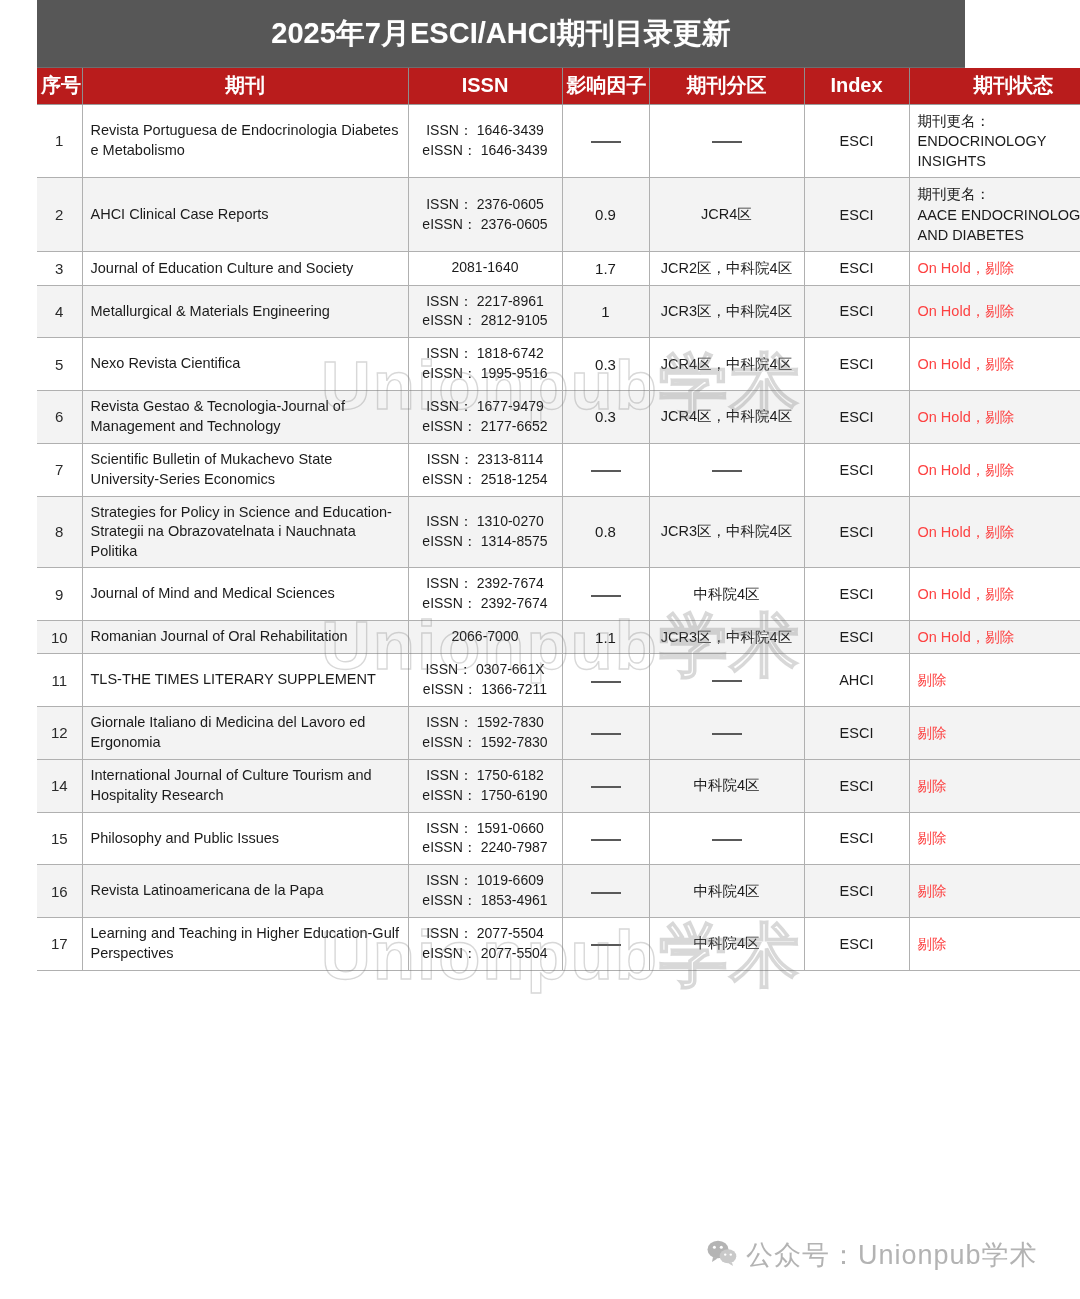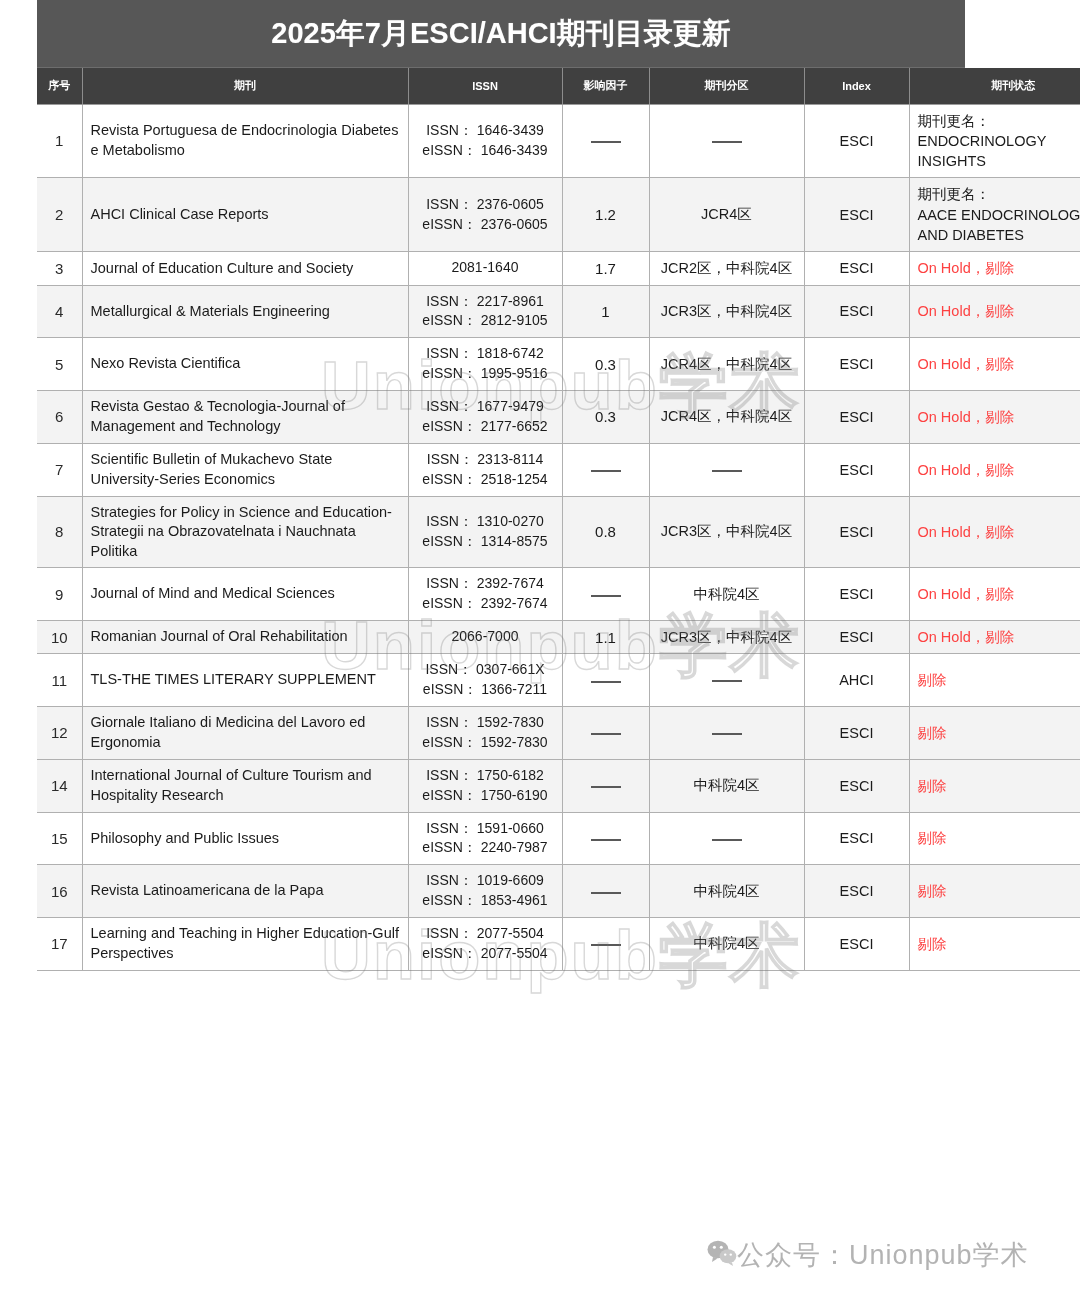--- a/index.html
+++ b/index.html
@@ -51,23 +51,23 @@
   }
   table.grid col.c-idx    { width: 45px; }
   table.grid col.c-jour   { width: 326px; }
   table.grid col.c-issn   { width: 154px; }
   table.grid col.c-if     { width: 87px; }
   table.grid col.c-zone   { width: 155px; }
   table.grid col.c-index  { width: 105px; }
   table.grid col.c-status { width: 208px; }
 
   thead th {
-    background: #404040;
+    background: #b91c1c;
     color: #ffffff;
-    font-size: 11px;
+    font-size: 20px;
     font-weight: bold;
     height: 36px;
     padding: 0 4px;
     border-right: 1px solid #8d8d8d;
     border-bottom: 1px solid #9b9b9b;
     text-align: center;
     white-space: nowrap;
   }
   thead th:last-child { border-right: none; }
 
@@ -123,20 +123,21 @@
   .wm-2 { left: 284px;  top: 600px; }
   .wm-3 { left: 284px;  top: 910px; }
 
   
   .wechat-wm {
     position: absolute;
     left: 670px;
     top: 1237px;
     display: flex;
     align-items: center;
+    gap: 9px;
     z-index: 6;
     pointer-events: none;
   }
   .wechat-wm .wechat-icon { display: block; }
   .wechat-wm .wechat-text {
     font-size: 27px;
     color: rgba(150,150,150,0.72);
     white-space: nowrap;
     letter-spacing: 1px;
   }
@@ -182,21 +183,21 @@
           <td class="index">ESCI</td>
           <td class="status">期刊更名：
 ENDOCRINOLOGY
 INSIGHTS</td>
         </tr>
         <tr class="shaded">
           <td class="idx">2</td>
           <td class="journal">AHCI Clinical Case Reports</td>
           <td class="issn">ISSN： 2376-0605
 eISSN： 2376-0605</td>
-          <td class="impact">1.2</td>
+          <td class="impact">0.9</td>
           <td class="zone">JCR4区</td>
           <td class="index">ESCI</td>
           <td class="status">期刊更名：
 AACE ENDOCRINOLOGY
 AND DIABETES</td>
         </tr>
         <tr class="plain">
           <td class="idx">3</td>
           <td class="journal">Journal of Education Culture and Society</td>
           <td class="issn">2081-1640</td>

